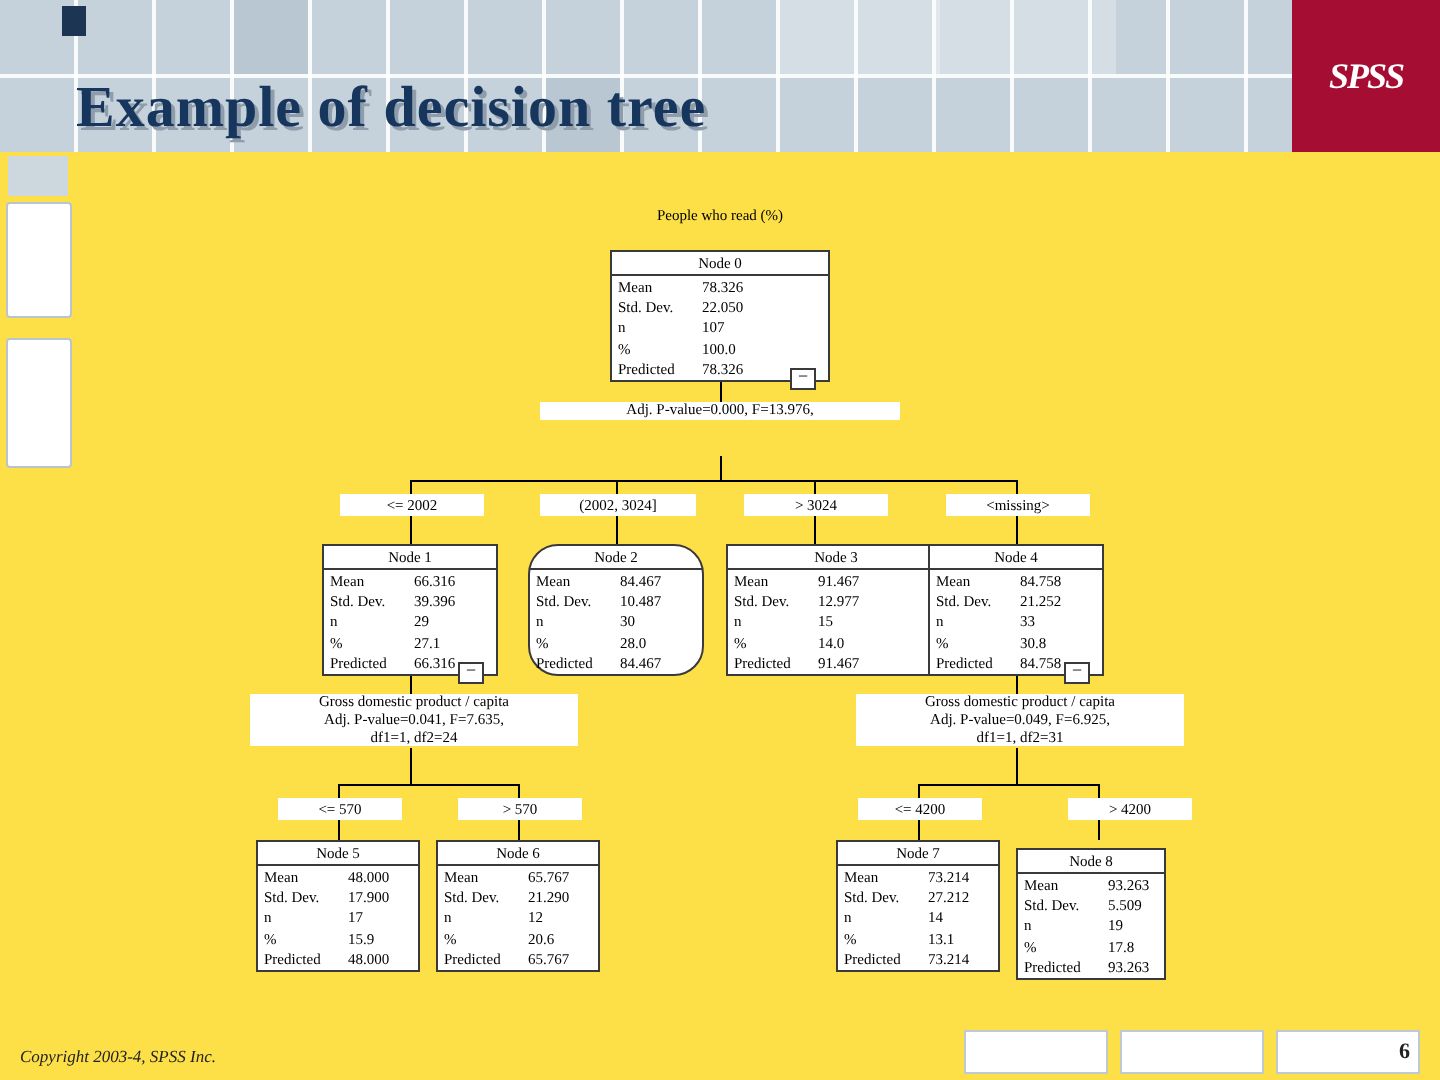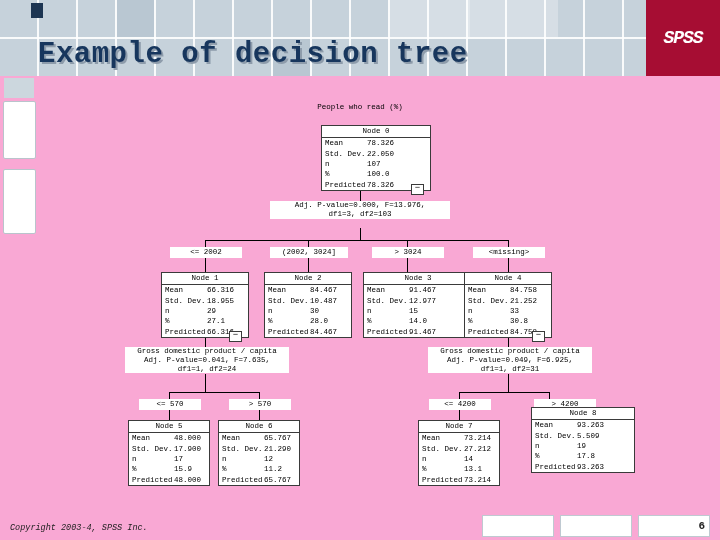--- a/index.html
+++ b/index.html
@@ -1,17 +1,17 @@
 <!DOCTYPE html>
 <html><head>
 <meta charset="utf-8">
 <style>
   html,body{margin:0;padding:0;background:#fff;}
-  .slide{position:relative;width:720px;height:540px;background:#f9a8d4;overflow:hidden;
-         font-family:Liberation Mono, monospace;}
+  .slide{position:relative;width:720px;height:540px;background:#fde047;overflow:hidden;
+         font-family:Liberation Serif, serif;}
 
   
   .band{position:absolute;left:0;top:0;width:646px;height:76px;background-color:#c6d2db;
         background-image:
           repeating-linear-gradient(90deg, rgba(255,255,255,0) 0 37px, rgba(255,255,255,.9) 37px 39px),
           repeating-linear-gradient(0deg, rgba(255,255,255,0) 0 37px, rgba(255,255,255,.9) 37px 39px);}
   .tile-light{position:absolute;background:rgba(255,255,255,.28);}
   .tile-dark{position:absolute;background:rgba(160,180,196,.35);}
   .dark-chip{position:absolute;left:31px;top:3px;width:12px;height:15px;background:#1c3least;background:#1c3552;}
   .title{position:absolute;left:38px;top:38px;margin:0;font-size:29px;font-weight:bold;
@@ -68,21 +68,20 @@
   <div class="side-box b1"></div>
   <div class="side-box b2"></div>
 
   <div class="tree">
 
     <div class="root-label">People who read (%)</div>
 
     <div class="vl" style="left:360px;top:191px;height:10px;"></div>
     <div class="split" style="left:270px;top:201px;width:180px;">
       <div>Adj. P-value=0.000, F=13.976,</div>
-      <div>df1=3, df2=103</div>
     </div>
     <div class="vl" style="left:360px;top:228px;height:12px;"></div>
     <div class="hl" style="left:205px;top:240px;width:304px;"></div>
     <div class="vl" style="left:205px;top:240px;height:32px;"></div>
     <div class="vl" style="left:308px;top:240px;height:32px;"></div>
     <div class="vl" style="left:407px;top:240px;height:32px;"></div>
     <div class="vl" style="left:508px;top:240px;height:32px;"></div>
     <div class="blabel" style="left:170px;top:247px;width:70px;">&lt;= 2002</div>
     <div class="blabel" style="left:270px;top:247px;width:76px;">(2002, 3024]</div>
     <div class="blabel" style="left:372px;top:247px;width:70px;">&gt; 3024</div>
@@ -107,21 +106,21 @@
       <div>Adj. P-value=0.049, F=6.925,</div>
       <div>df1=1, df2=31</div>
     </div>
     <div class="vl" style="left:508px;top:374px;height:18px;"></div>
     <div class="hl" style="left:459px;top:392px;width:91px;"></div>
     <div class="vl" style="left:459px;top:392px;height:28px;"></div>
     <div class="vl" style="left:549px;top:392px;height:28px;"></div>
     <div class="blabel" style="left:429px;top:399px;width:60px;">&lt;= 4200</div>
     <div class="blabel" style="left:534px;top:399px;width:60px;">&gt; 4200</div>
 
-    <div class="node" style="left:321px;top:125px;width:110px;">
+    <div class="node" style="left:305px;top:125px;width:110px;">
         <div class="node-title">Node 0</div>
       <span class="minus-chip">−</span>
     <div class="node-row">
           <span class="rl">Mean</span>
           <span class="rv">78.326</span>
         </div>
         <div class="node-row">
           <span class="rl">Std. Dev.</span>
           <span class="rv">22.050</span>
         </div>
@@ -140,36 +139,36 @@
       </div>
     <div class="node" style="left:161px;top:272px;width:88px;">
         <div class="node-title">Node 1</div>
       <span class="minus-chip">−</span>
     <div class="node-row">
           <span class="rl">Mean</span>
           <span class="rv">66.316</span>
         </div>
         <div class="node-row">
           <span class="rl">Std. Dev.</span>
-          <span class="rv">18.955</span>
+          <span class="rv">39.396</span>
         </div>
         <div class="node-row">
           <span class="rl">n</span>
           <span class="rv">29</span>
         </div>
         <div class="node-row">
           <span class="rl">%</span>
           <span class="rv">27.1</span>
         </div>
         <div class="node-row">
           <span class="rl">Predicted</span>
           <span class="rv">66.316</span>
         </div>
       </div>
-    <div class="node" style="left:264px;top:272px;width:88px;">
+    <div class="node" style="left:264px;top:272px;width:88px;border-radius:15px;">
         <div class="node-title">Node 2</div>
         <div class="node-row">
           <span class="rl">Mean</span>
           <span class="rv">84.467</span>
         </div>
         <div class="node-row">
           <span class="rl">Std. Dev.</span>
           <span class="rv">10.487</span>
         </div>
         <div class="node-row">
@@ -264,21 +263,21 @@
         <div class="node-row">
           <span class="rl">Std. Dev.</span>
           <span class="rv">21.290</span>
         </div>
         <div class="node-row">
           <span class="rl">n</span>
           <span class="rv">12</span>
         </div>
         <div class="node-row">
           <span class="rl">%</span>
-          <span class="rv">11.2</span>
+          <span class="rv">20.6</span>
         </div>
         <div class="node-row">
           <span class="rl">Predicted</span>
           <span class="rv">65.767</span>
         </div>
       </div>
     <div class="node" style="left:418px;top:420px;width:82px;">
         <div class="node-title">Node 7</div>
         <div class="node-row">
           <span class="rl">Mean</span>
@@ -294,21 +293,21 @@
         </div>
         <div class="node-row">
           <span class="rl">%</span>
           <span class="rv">13.1</span>
         </div>
         <div class="node-row">
           <span class="rl">Predicted</span>
           <span class="rv">73.214</span>
         </div>
       </div>
-    <div class="node" style="left:508px;top:407px;width:104px;margin-left:23px;">
+    <div class="node" style="left:508px;top:424px;width:75px;">
         <div class="node-title">Node 8</div>
         <div class="node-row">
           <span class="rl">Mean</span>
           <span class="rv">93.263</span>
         </div>
         <div class="node-row">
           <span class="rl">Std. Dev.</span>
           <span class="rv">5.509</span>
         </div>
         <div class="node-row">

